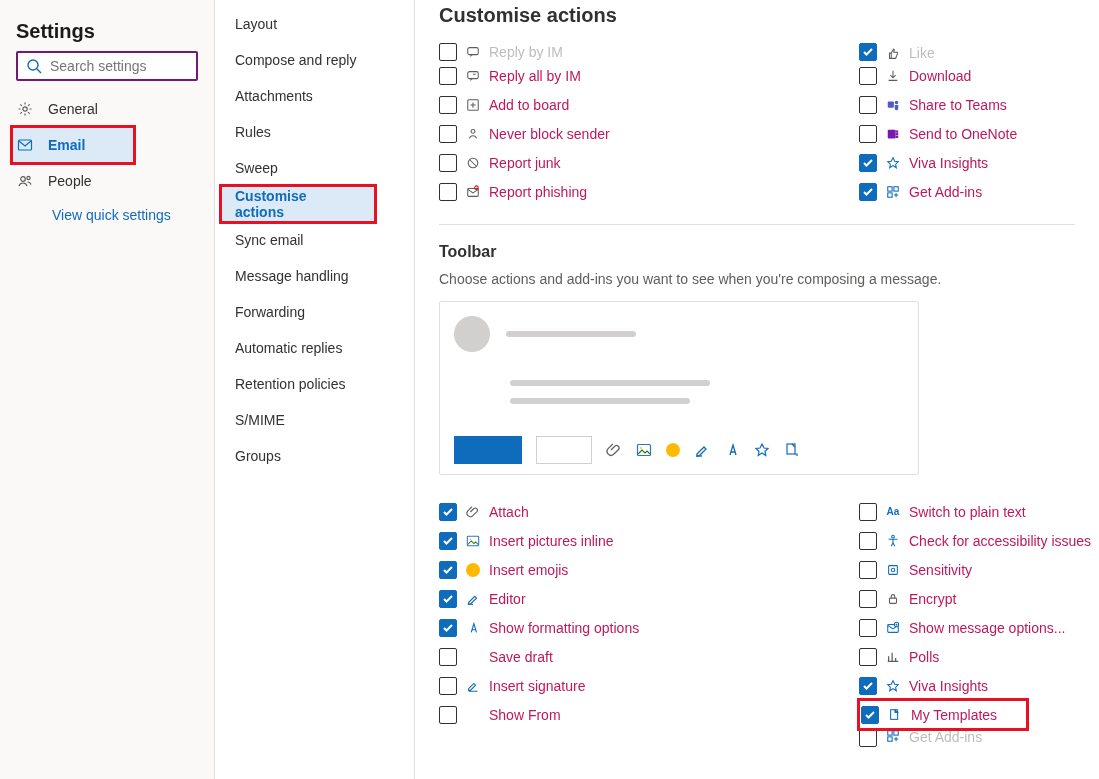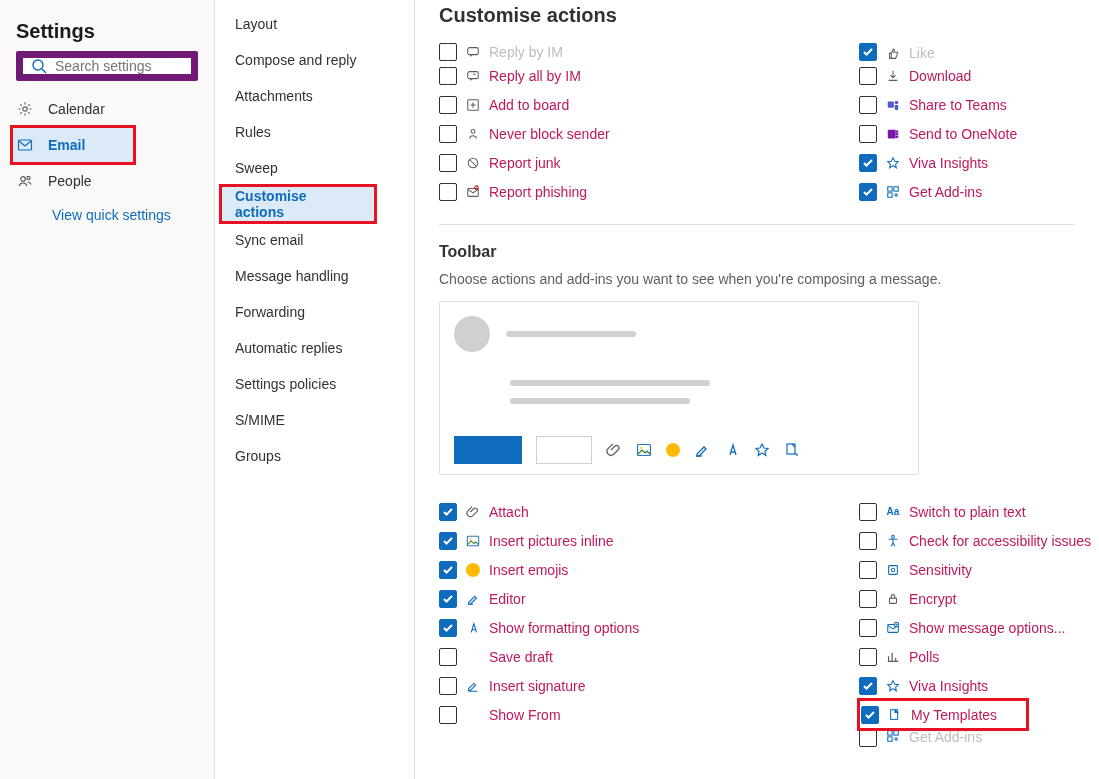--- a/index.html
+++ b/index.html
@@ -26,21 +26,21 @@
     font-size: 20px;
     font-weight: 600;
     margin: 16px 0 8px 16px;
     color: #1b1a19;
   }
   .search-wrap { margin: 0 16px 10px; }
   .search {
     display: flex;
     align-items: center;
     height: 30px;
-    border: 7px solid #701a75;
+    border: 2px solid #701a75;
     border-radius: 2px;
     background: #fff;
     padding: 0 8px;
   }
   .search svg { flex: 0 0 16px; }
   .search input {
     border: none; outline: none;
     margin-left: 6px;
     flex: 1;
     font-size: 14px;
@@ -176,21 +176,21 @@
       </div>
     </div>
     <div id="nav">
         <div class="nav-item">
           <span class="ic">
             <svg width="16" height="16" viewBox="0 0 16 16" fill="none" stroke="#605e5c" stroke-width="1.2">
               <circle cx="8" cy="8" r="2.2"></circle>
               <path d="M8 1.5v2M8 12.5v2M1.5 8h2M12.5 8h2M3.4 3.4l1.4 1.4M11.2 11.2l1.4 1.4M12.6 3.4l-1.4 1.4M4.8 11.2l-1.4 1.4"></path>
             </svg>
           </span>
-          <span>Calendar</span>
+          <span>General</span>
         </div>
         <div class="nav-item active hl-red" style="width: 122px; margin-left: 12px; padding-left: 4px;">
           <span class="ic">
             <svg width="16" height="16" viewBox="0 0 16 16" fill="none" stroke="#0f6cbd" stroke-width="1.2">
               <rect x="1.5" y="3" width="13" height="10" rx="1"></rect>
               <path d="M2 4l6 5 6-5"></path>
             </svg>
           </span>
           <span>Email</span>
         </div>
@@ -214,21 +214,21 @@
         <div class="sub-item">Layout</div>
         <div class="sub-item">Compose and reply</div>
         <div class="sub-item">Attachments</div>
         <div class="sub-item">Rules</div>
         <div class="sub-item">Sweep</div>
         <div class="sub-item active hl-red" style="width: 154px; margin-left: 6px; padding-left: 14px;">Customise actions</div>
         <div class="sub-item">Sync email</div>
         <div class="sub-item">Message handling</div>
         <div class="sub-item">Forwarding</div>
         <div class="sub-item">Automatic replies</div>
-        <div class="sub-item">Settings policies</div>
+        <div class="sub-item">Retention policies</div>
         <div class="sub-item">S/MIME</div>
         <div class="sub-item">Groups</div>
       </div>
   </div>
 
   <div class="col3">
     <h2>Customise actions</h2>
 
     <div class="opts-wrap">
       <div class="opts-col" id="mp-left">

